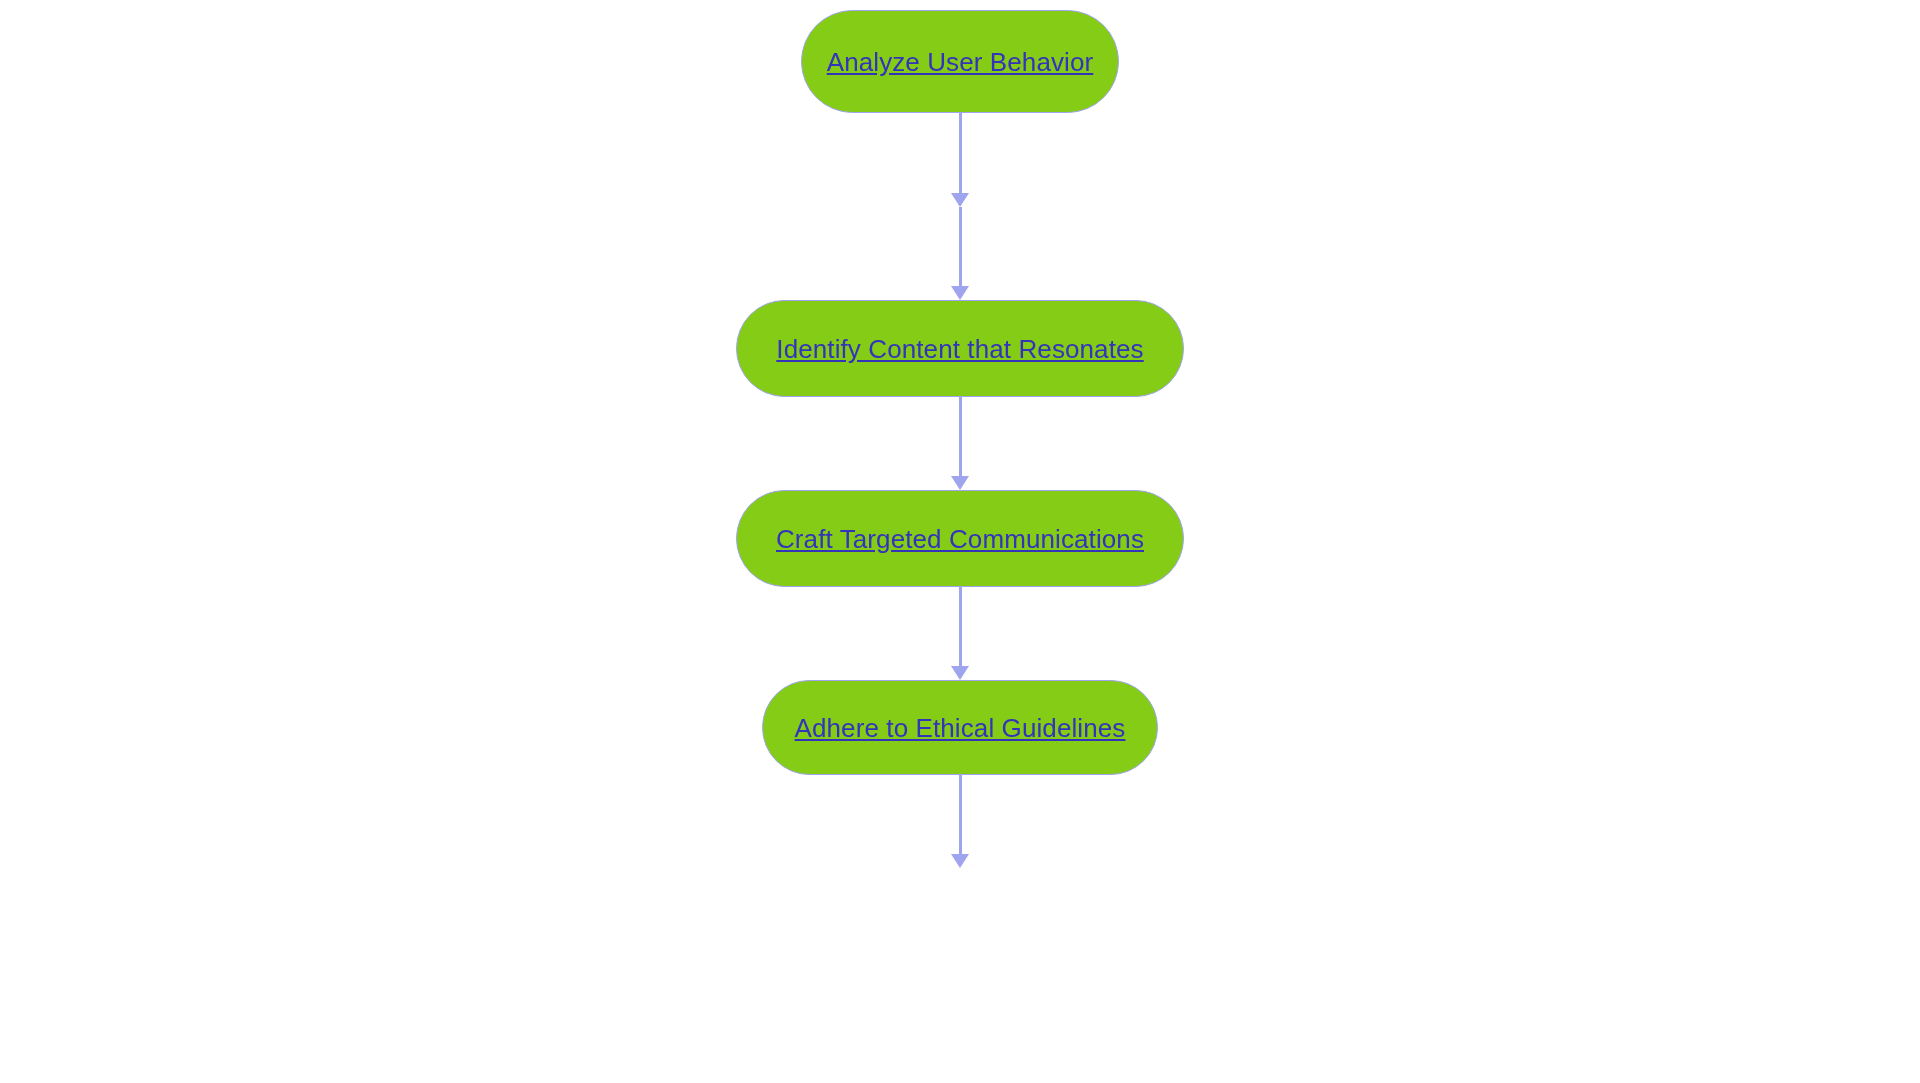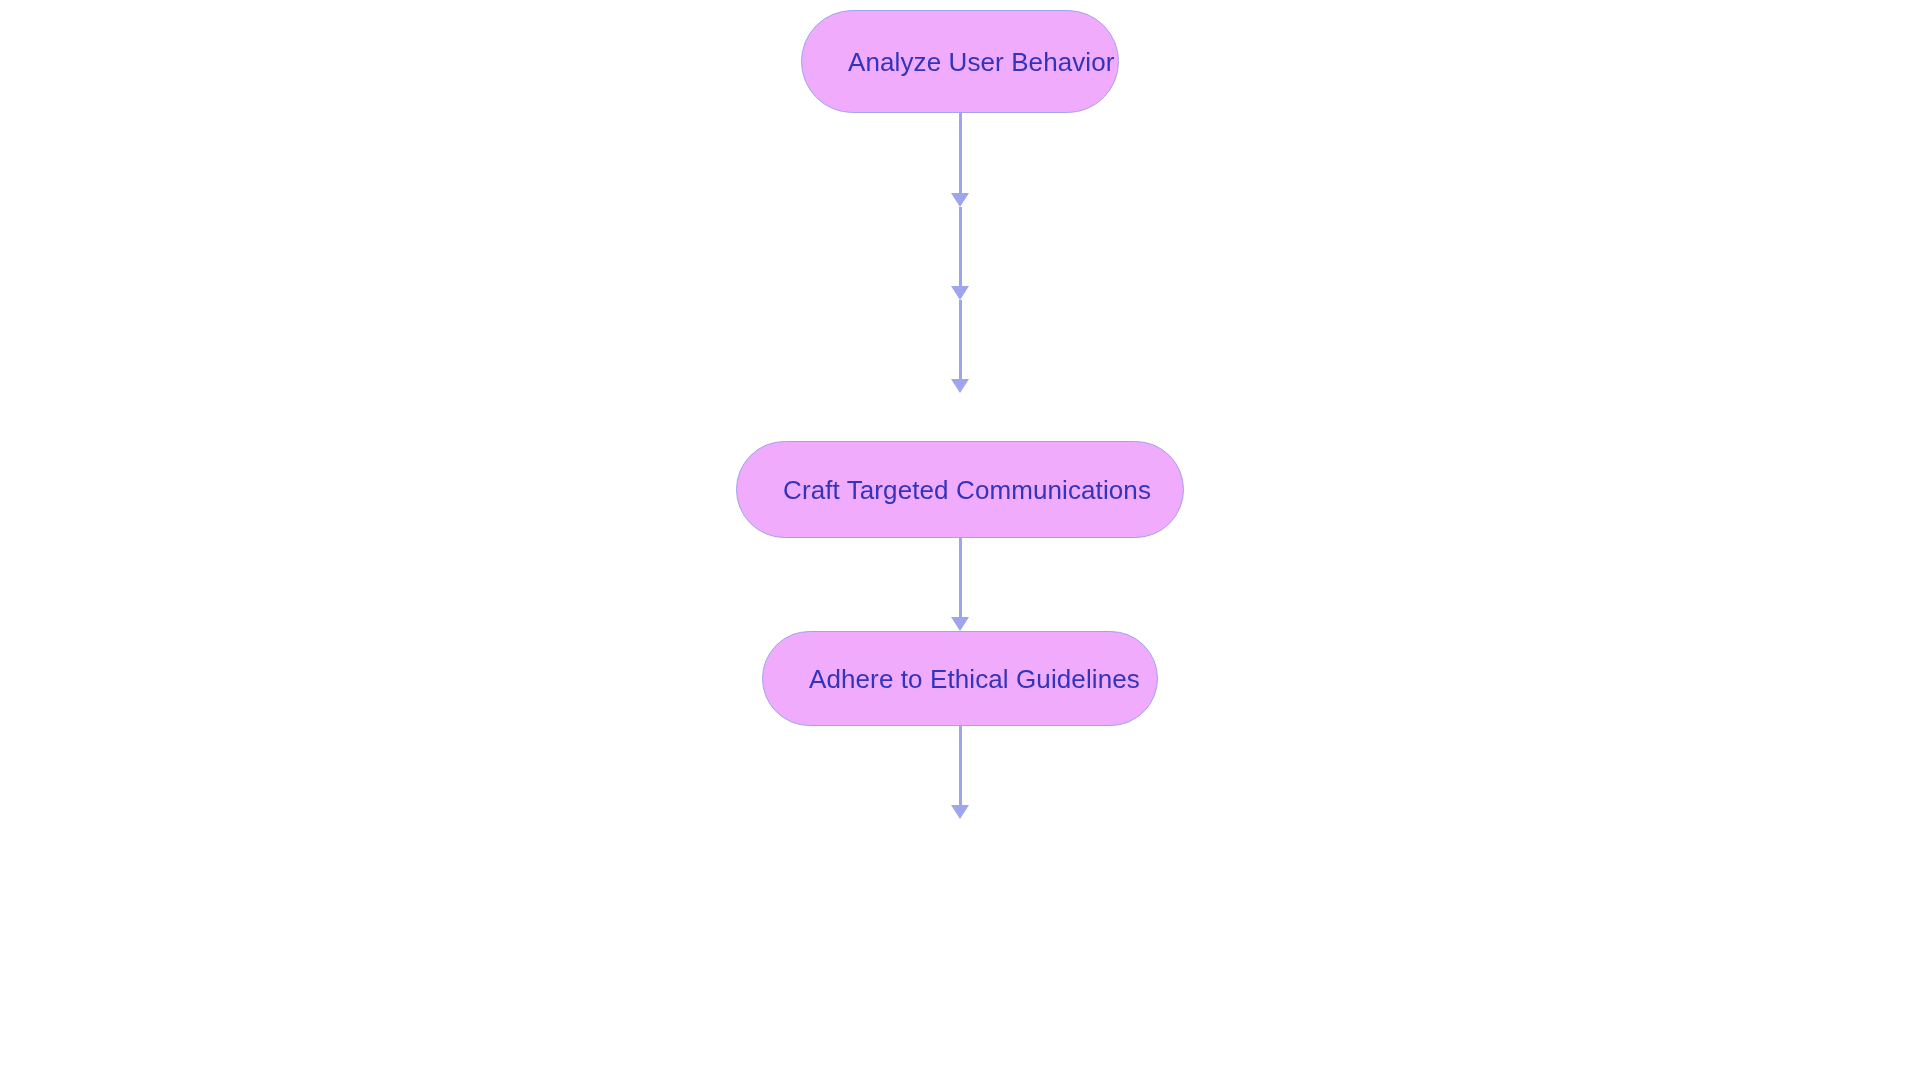--- a/index.html
+++ b/index.html
@@ -30,30 +30,32 @@
     display: flex;
     flex-direction: column;
     align-items: center;
     justify-content: flex-start;
   }
 
   .flow-node {
     box-sizing: border-box;
     display: flex;
     align-items: center;
-    background: #f0abfc;
+    justify-content: center;
+    background: #84cc16;
     border: 1.6px solid #9fa4ee;
     border-radius: 9999px;
     color: #3333bb;
     font-size: 26px;
     font-weight: 400;
     letter-spacing: 0.1px;
     line-height: 1;
     white-space: nowrap;
     padding: 0 46px;
+    text-decoration: underline;
   }
 
   .node-label {
     color: #3333bb;
     font-size: 26px;
     line-height: 1;
     white-space: nowrap;
   }
 
   
@@ -79,21 +81,21 @@
     margin-top: -1px;
   }
 
   
   .n0 { width: 318px; height: 103px; margin-top: 10px; }
   .c0 { height: 94px; }
   .n1 { width: 350px; height: 95px; }
   .c1 { height: 93px; }
   .n2 { width: 448px; height: 97px; }
   .c2 { height: 93px; }
-  .n3 { width: 448px; height: 97px; margin-top: 48px; }
+  .n3 { width: 448px; height: 97px; }
   .c3 { height: 93px; }
   .n4 { width: 396px; height: 95px; }
   .c4 { height: 93px; }
   .n5 { width: 396px; height: 93px; }
 </style>
 </head>
 <body>
 
 <div id="flowchart-canvas">
   <div class="flow-column">
@@ -106,20 +108,23 @@
       <div class="connector-stem"></div>
       <div class="connector-head"></div>
     </div>
 
 
     <div class="flow-connector c1">
       <div class="connector-stem"></div>
       <div class="connector-head"></div>
     </div>
 
+    <div class="flow-node n2">
+      <span class="node-label">Identify Content that Resonates</span>
+    </div>
 
     <div class="flow-connector c2">
       <div class="connector-stem"></div>
       <div class="connector-head"></div>
     </div>
 
     <div class="flow-node n3">
       <span class="node-label">Craft Targeted Communications</span>
     </div>
 

